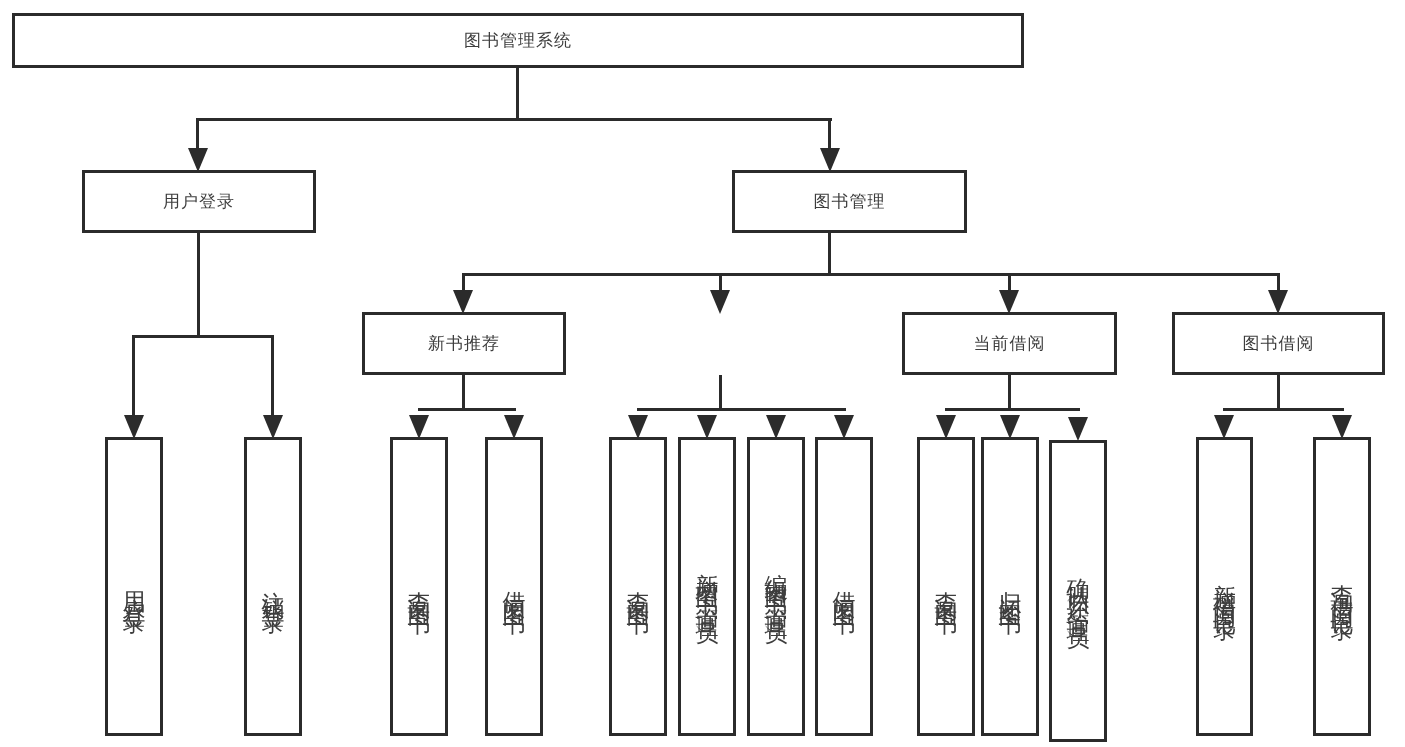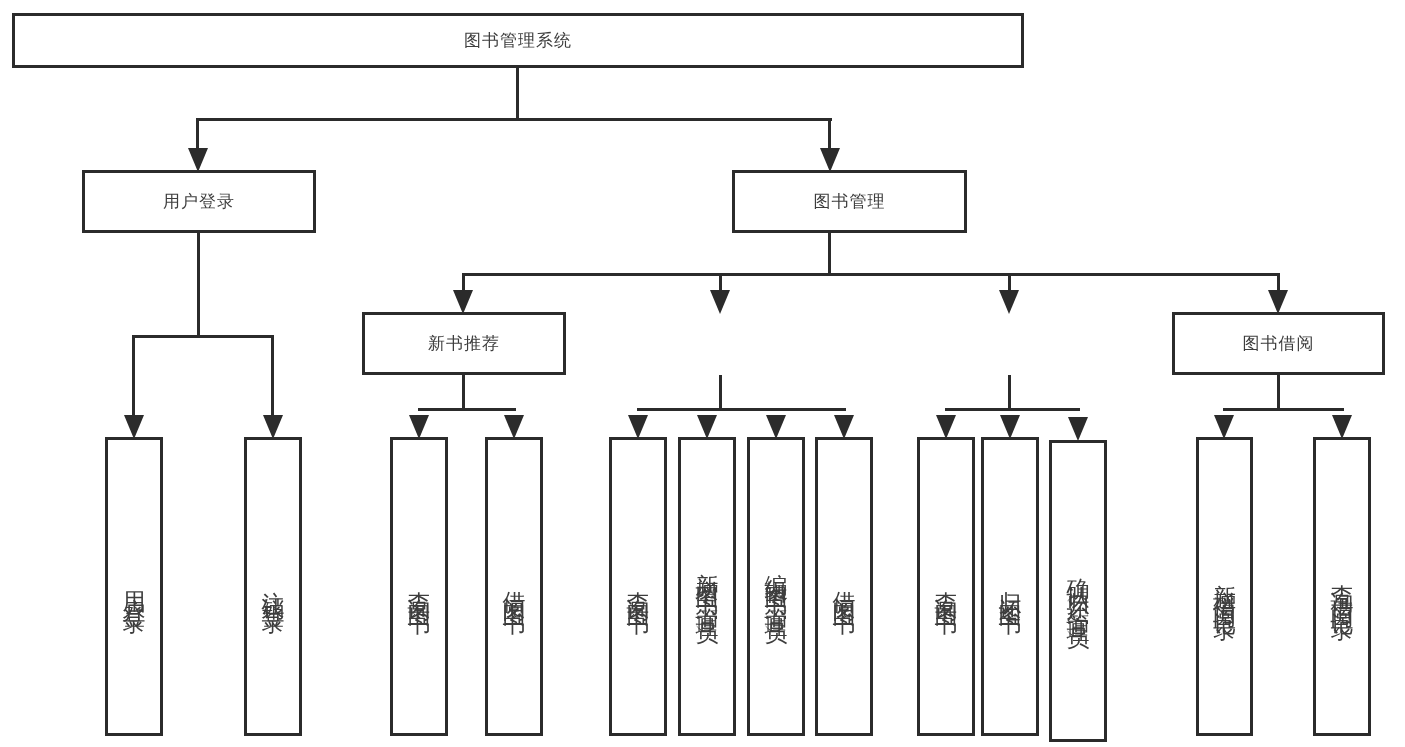--- a/index.html
+++ b/index.html
@@ -79,20 +79,23 @@
   <div class="hbox" style="left:82px;top:170px;width:234px;height:63px">
     <span class="lbl">用户登录</span>
   </div>
   <div class="hbox" style="left:732px;top:170px;width:235px;height:63px">
     <span class="lbl">图书管理</span>
   </div>
 
   <div class="hbox" style="left:362px;top:312px;width:204px;height:63px">
     <span class="lbl">新书推荐</span>
   </div>
+  <div class="hbox" style="left:902px;top:312px;width:215px;height:63px">
+    <span class="lbl">当前借阅</span>
+  </div>
   <div class="hbox" style="left:1172px;top:312px;width:213px;height:63px">
     <span class="lbl">图书借阅</span>
   </div>
 
   <div class="vbox" style="left:105px;top:437px;width:58px;height:299px">
     <span class="vlbl">用户登录</span>
   </div>
   <div class="vbox" style="left:244px;top:437px;width:58px;height:299px">
     <span class="vlbl">注销登录</span>
   </div>

